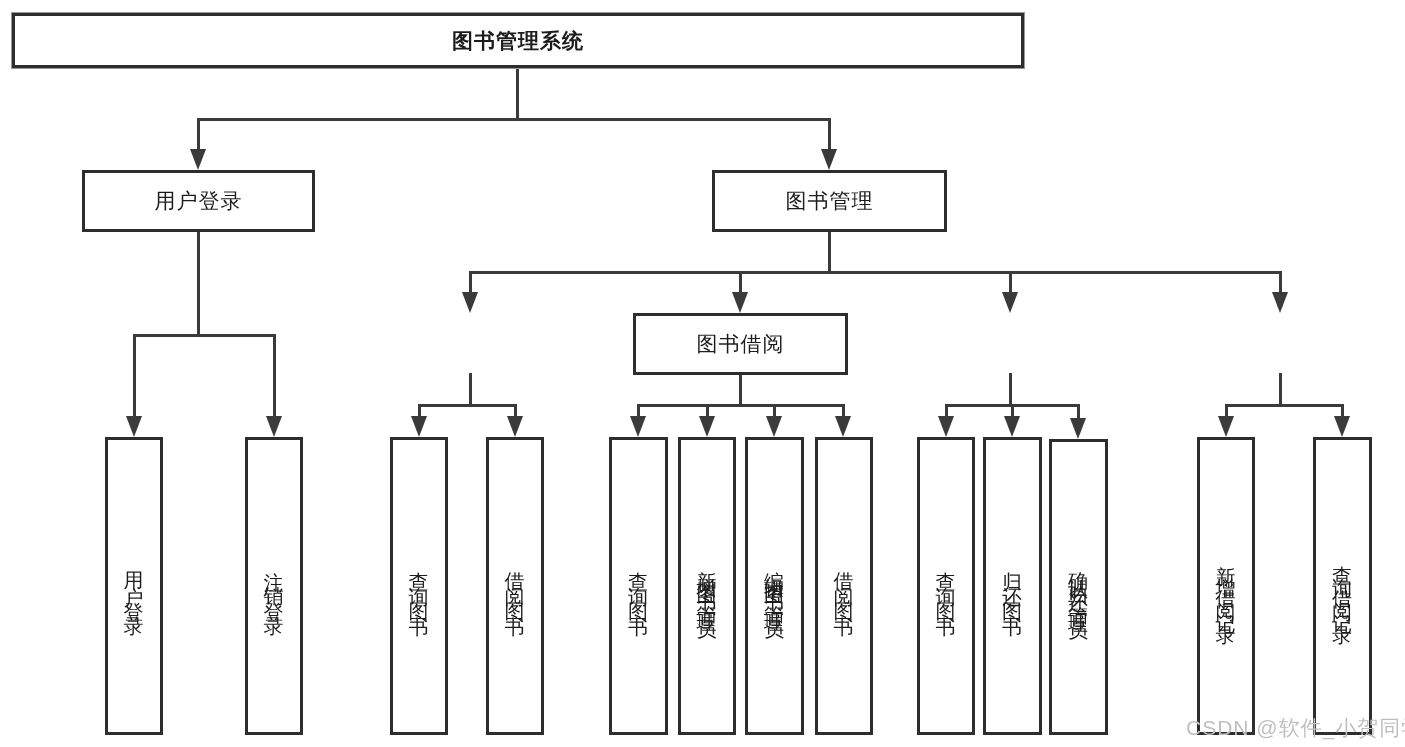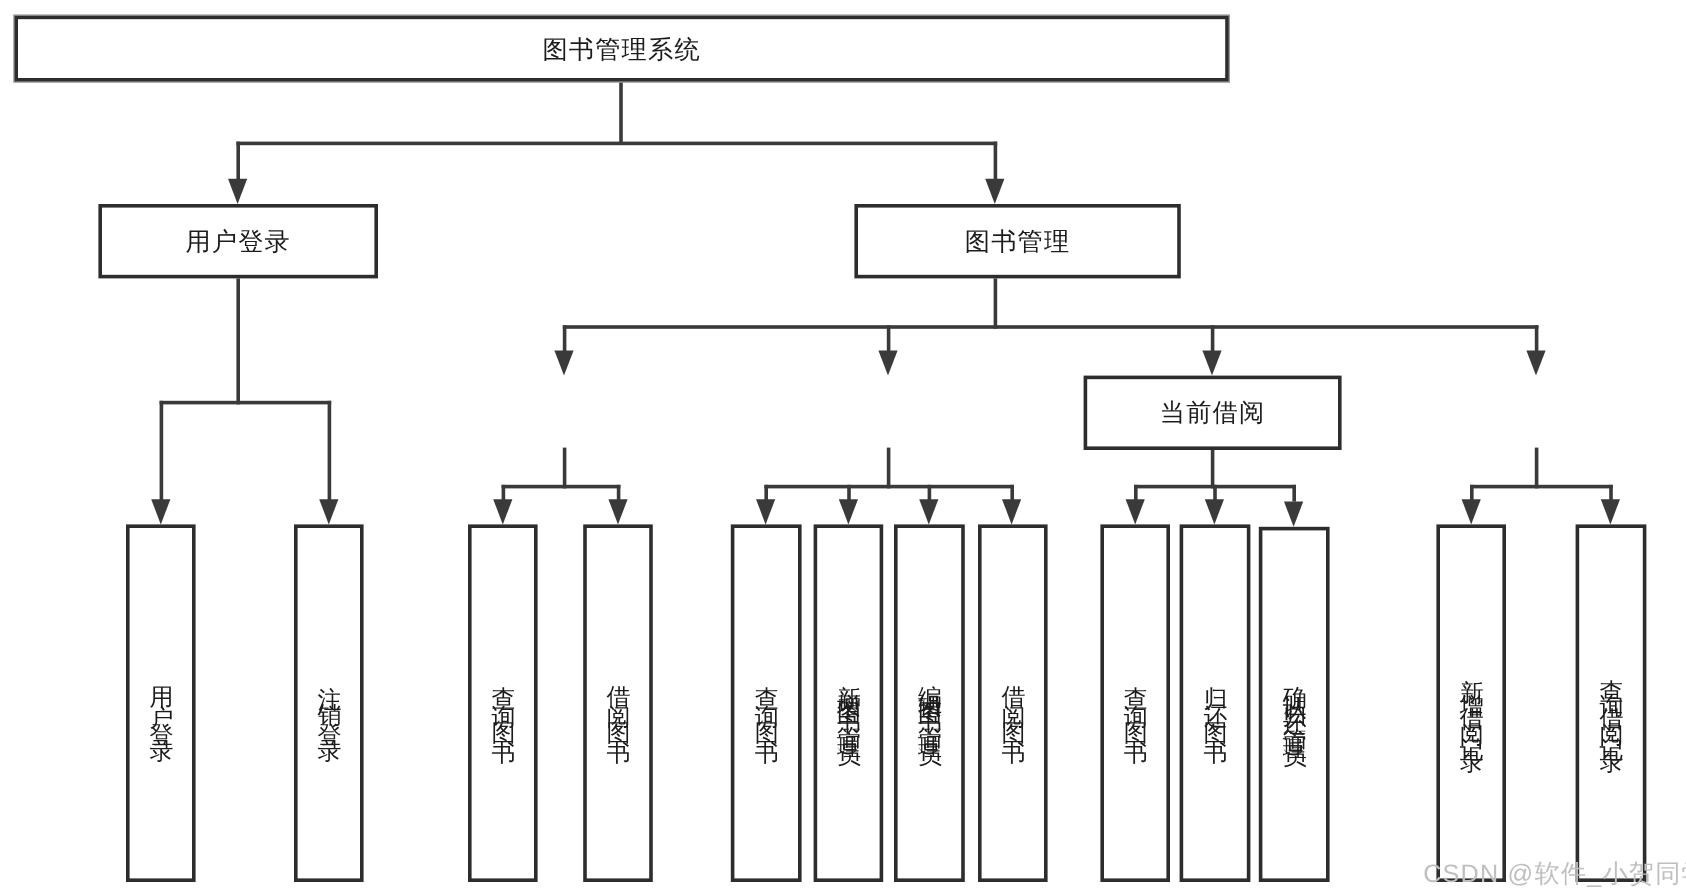--- a/index.html
+++ b/index.html
@@ -18,21 +18,21 @@
     border: 3px solid #2d2d2d;
     display: flex;
     align-items: center;
     justify-content: center;
     color: #1c1c1c;
     font-size: 21px;
     letter-spacing: 1px;
     text-align: center;
     z-index: 2;
   }
-  .root { box-shadow: 0 0 0 1px #9a9a9a; }
+  .root { box-shadow: 0 0 0 1px #9a9a9a; font-weight: bold; }
   .vnode {
     writing-mode: vertical-rl;
     text-orientation: mixed;
     font-size: 20px;
     letter-spacing: 15px;
     line-height: 1;
   }
   .vnode.ls12 { letter-spacing: 12px; }
   .vnode.ls7  { letter-spacing: 7px; }
   .hline { position: absolute; height: 3px; background: #3a3a3a; z-index: 1; }
@@ -62,29 +62,29 @@
 <div class="canvas">
 
   <div class="node root" style="left:12px;top:13px;width:1012px;height:55px">
     <span>图书管理系统</span>
   </div>
 
   <div class="node" style="left:82px;top:170px;width:233px;height:62px">
     <span>用户登录</span>
   </div>
 
-  <div class="node" style="left:712px;top:170px;width:272px;height:62px">
+  <div class="node" style="left:712px;top:170px;width:235px;height:62px">
     <span>图书管理</span>
   </div>
 
 
+  <div class="node" style="left:633px;top:313px;width:215px;height:62px">
+    <span>图书借阅</span>
+  </div>
 
-  <div class="node" style="left:903px;top:313px;width:215px;height:62px">
-    <span>当前借阅</span>
-  </div>
 
 
   <div class="node vnode" style="left:105px;top:437px;width:58px;height:298px">
     <span>用户登录</span>
   </div>
   <div class="node vnode" style="left:245px;top:437px;width:58px;height:298px">
     <span>注销登录</span>
   </div>
 
   <div class="node vnode" style="left:390px;top:437px;width:58px;height:298px">

